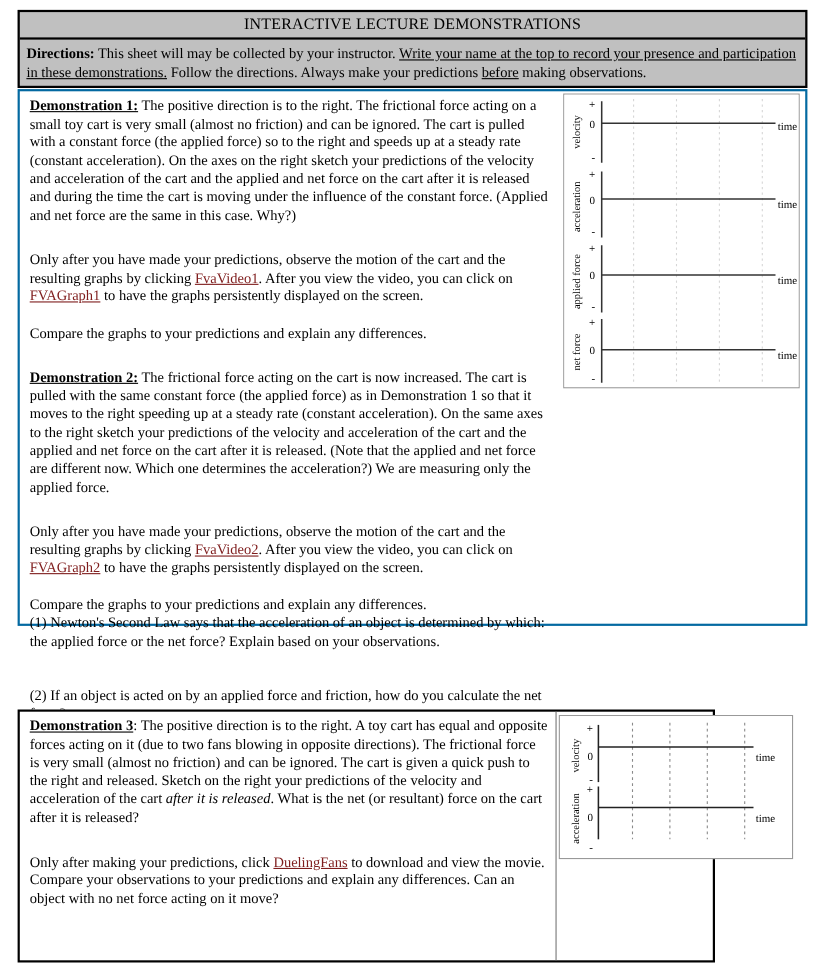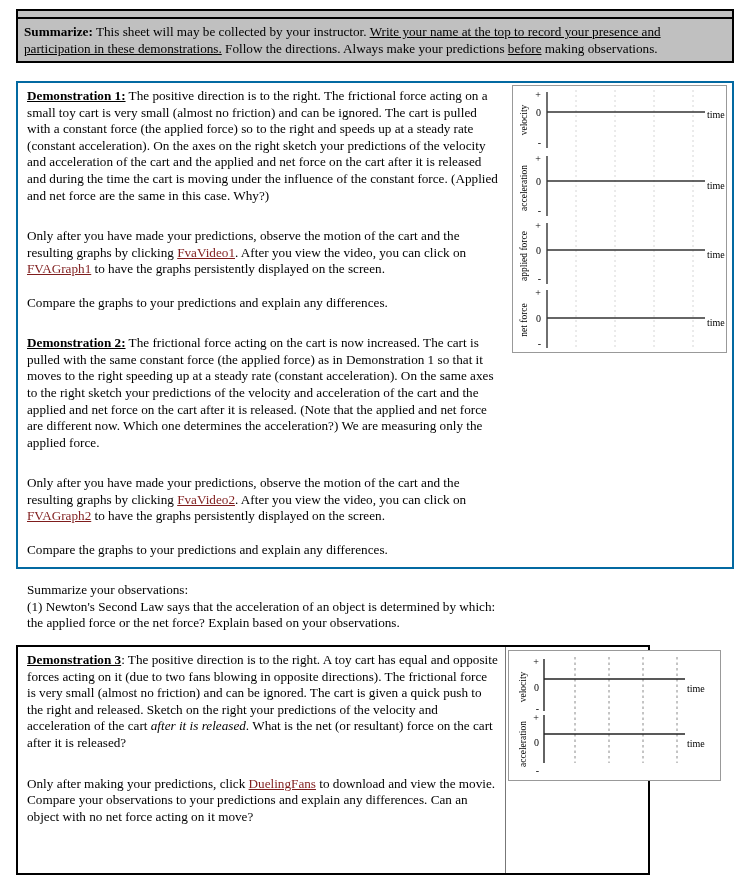--- a/index.html
+++ b/index.html
@@ -144,41 +144,41 @@
   }
   .gp-inner svg { display: block; }
 </style>
 </head>
 <body>
 
 <div class="page">
 
   <div class="header-box">
     <div class="header-title-cell">
-    </div>
-    <div class="directions-cell"><b>Summarize:</b><span>  This sheet will may be collected by your instructor.  </span><span class="u">Write your name at the top to record your presence and participation in these demonstrations.</span><span>  Follow the directions.  Always make your predictions </span><span class="u">before</span><span> making observations.</span></div>
+      <div class="title-line">INTERACTIVE LECTURE DEMONSTRATIONS</div>
+    </div>
+    <div class="directions-cell"><b>Directions:</b><span>  This sheet will may be collected by your instructor.  </span><span class="u">Write your name at the top to record your presence and participation in these demonstrations.</span><span>  Follow the directions.  Always make your predictions </span><span class="u">before</span><span> making observations.</span></div>
   </div>
 
   <div class="sect1">
 
     <div class="text-col">
 
       <p class="para"><span class="demo-label">Demonstration 1:</span><span>  The positive direction is to the right. The frictional force acting on a small toy cart is very small (almost no friction) and can be ignored.  The cart is pulled with a constant force (the applied force) so to the right and speeds up at a steady rate (constant acceleration).  On the axes on the right sketch your predictions of the velocity and acceleration of the cart and the applied and net force on the cart after it is released and during the time the cart is moving under the influence of the constant force. (Applied and net force are the same in this case. Why?)</span></p>
 
       <p class="para gap-md"><span>Only after you have made your predictions, observe the motion of the cart and the resulting graphs by clicking </span><a href="#" class="lnk">FvaVideo1</a><span>. After you view the video, you can click on </span><a href="#" class="lnk">FVAGraph1</a><span> to have the graphs persistently displayed on the screen.</span></p>
 
       <p class="para gap-sm">Compare the graphs to your predictions and explain any differences.</p>
 
       <p class="para gap-md"><span class="demo-label">Demonstration 2:</span><span>  The frictional force acting on the cart is now increased.  The cart is pulled with the same constant force (the applied force) as in Demonstration 1 so that it moves to the right speeding up at a steady rate (constant acceleration).  On the same axes to the right sketch your predictions of the velocity and acceleration of the cart and the applied and net force on the cart after it is released. (Note that the applied and net force are different now.  Which one determines the acceleration?)  We are measuring only the applied force.</span></p>
 
       <p class="para gap-md"><span>Only after you have made your predictions, observe the motion of the cart and the resulting graphs by clicking </span><a href="#" class="lnk">FvaVideo2</a><span>. After you view the video, you can click on </span><a href="#" class="lnk">FVAGraph2</a><span> to have the graphs persistently displayed on the screen.</span></p>
 
       <p class="para gap-sm">Compare the graphs to your predictions and explain any differences.</p>
 
-      <p class="para gap-md">Summarize your observations:</p>
       <p class="para">(1) Newton's Second Law says that the acceleration of an object is determined by which: the applied force or the net force? Explain based on your observations.</p>
 
       <p class="para gap-lg">(2) If an object is acted on by an applied force and friction, how do you calculate the net force?</p>
 
     </div>
 
     <div class="graph-panel p1">
       <div class="gp-inner">
         <svg width="213" height="266" viewBox="0 0 213 266" xmlns="http://www.w3.org/2000/svg">
           <rect x="0" y="0" width="213" height="266" fill="#ffffff"></rect>

